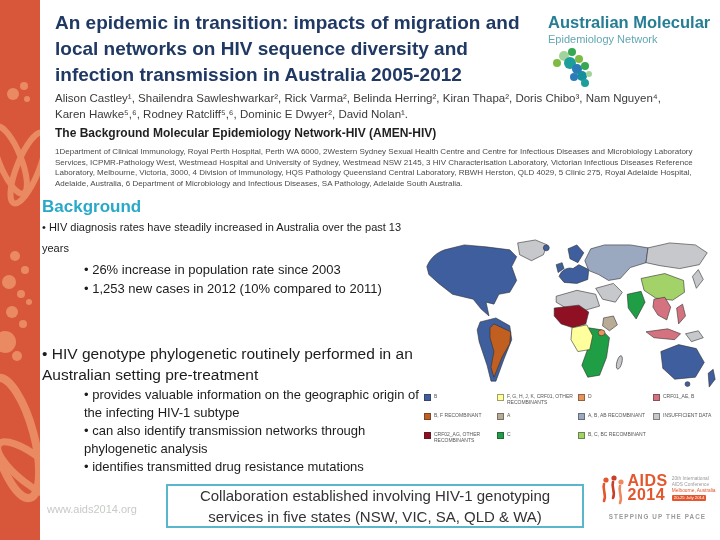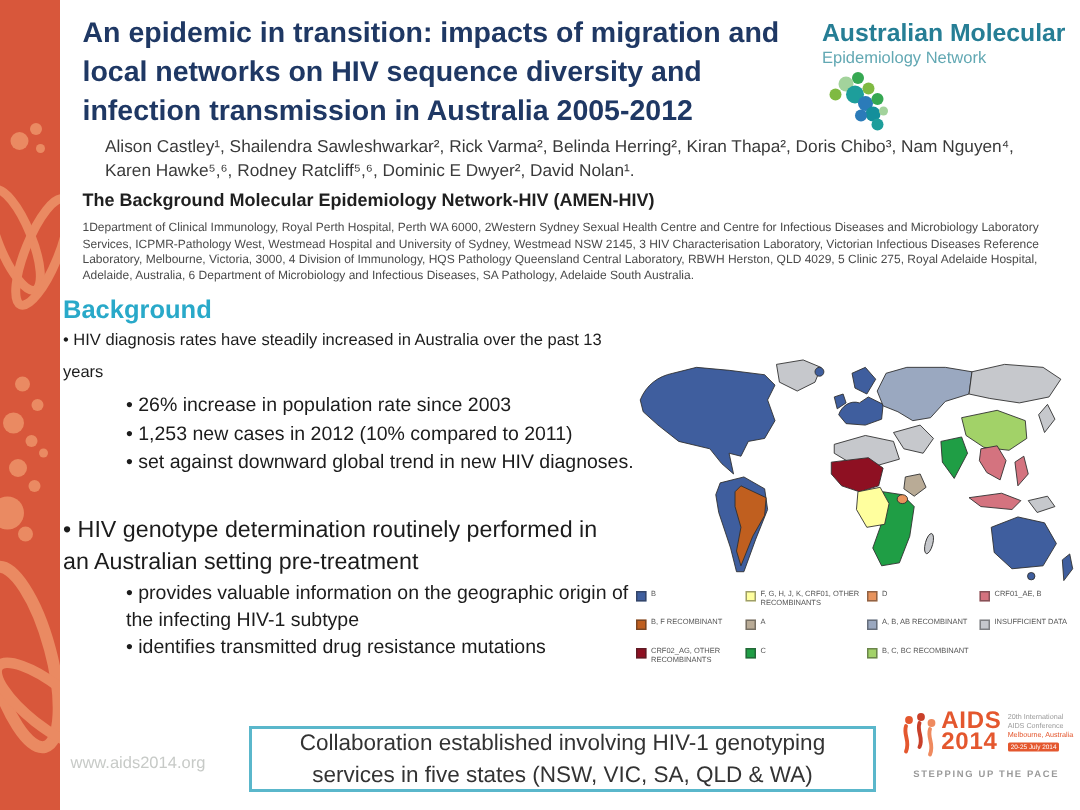--- a/index.html
+++ b/index.html
@@ -9,21 +9,21 @@
   }
   .abs{position:absolute;}
   
   #band{left:0;top:0;width:40px;height:540px;}
   
   .title{left:55px;top:10px;width:492px;font-size:19px;line-height:26px;font-weight:bold;color:#1f3864;}
   .logo{left:548px;top:13px;width:168px;text-align:left;}
   .logo-l1{font-size:16.5px;font-weight:bold;color:#267e95;}
   .logo-l2{font-size:11px;color:#62a8b3;margin-top:1px;}
   .logo-mol{margin-top:2px;}
-  .authors{left:55px;top:91px;width:606px;font-size:11.5px;line-height:15.5px;color:#3a3a3a;margin-left:15px;}
+  .authors{left:55px;top:91px;width:606px;font-size:11.5px;line-height:15.5px;color:#3a3a3a;}
   .network{left:55px;top:126px;width:620px;font-size:12px;font-weight:bold;color:#1f1f1f;}
   .affil{left:55px;top:147px;width:660px;font-size:8px;line-height:10.5px;color:#4a4a4a;}
   
   .bg-head{left:42px;top:197px;font-size:17px;font-weight:bold;color:#29a9c9;}
   .b1{left:42px;top:217px;width:382px;font-size:11px;line-height:21px;color:#1c1c1c;}
   .s1{left:84px;top:260px;width:345px;font-size:13px;line-height:19px;color:#1c1c1c;}
   .b2{left:42px;top:343px;width:372px;font-size:15.5px;line-height:21px;color:#1c1c1c;}
   .s2{left:84px;top:386px;width:336px;font-size:13px;line-height:18px;color:#1c1c1c;}
   
   .map{left:420px;top:237px;width:298px;height:156px;}
@@ -99,25 +99,25 @@
 
 <div class="abs authors">Alison Castley¹, Shailendra Sawleshwarkar², Rick Varma², Belinda Herring², Kiran Thapa², Doris Chibo³, Nam Nguyen⁴, Karen Hawke⁵,⁶, Rodney Ratcliff⁵,⁶, Dominic E Dwyer², David Nolan¹.</div>
 <div class="abs network">The Background Molecular Epidemiology Network-HIV (AMEN-HIV)</div>
 <div class="abs affil">1Department of Clinical Immunology, Royal Perth Hospital, Perth WA 6000, 2Western Sydney Sexual Health Centre and Centre for Infectious Diseases and Microbiology Laboratory Services, ICPMR-Pathology West, Westmead Hospital and University of Sydney, Westmead NSW 2145, 3 HIV Characterisation Laboratory, Victorian Infectious Diseases Reference Laboratory, Melbourne, Victoria, 3000, 4 Division of Immunology, HQS Pathology Queensland Central Laboratory, RBWH Herston, QLD 4029, 5 Clinic 275, Royal Adelaide Hospital, Adelaide, Australia, 6 Department of Microbiology and Infectious Diseases, SA Pathology, Adelaide South Australia.</div>
 
 <div class="abs bg-head">Background</div>
 <div class="abs b1">• HIV diagnosis rates have steadily increased in Australia over the past 13 years</div>
 <div class="abs s1">
   <div>• 26% increase in population rate since 2003</div>
   <div>• 1,253 new cases in 2012 (10% compared to 2011)</div>
-  <div>• set against downward global trend in new HIV diagnoses.</div>
-</div>
-<div class="abs b2">• HIV genotype determination routinely performed in an Australian setting pre-treatment</div>
+</div>
+<div class="abs b2">• HIV genotype phylogenetic routinely performed in an Australian setting pre-treatment</div>
 <div class="abs s2">
   <div>• provides valuable information on the geographic origin of the infecting HIV-1 subtype</div>
+  <div>• can also identify transmission networks through phylogenetic analysis</div>
   <div>• identifies transmitted drug resistance mutations</div>
 </div>
 
 <svg class="abs map" viewBox="0 0 300 158" xmlns="http://www.w3.org/2000/svg">
   <g stroke="#2f2f2f" stroke-width="0.6" stroke-linejoin="round">
     <path d="M98,6 L116,3 L128,8 L124,18 L112,24 L100,18 Z" fill="#c6c8cc"></path>
     <path d="M6,30 C10,20 18,14 28,12 L44,8 L66,10 L90,13 L97,20 L92,30 L97,44 L90,56 L79,58 L74,68 L66,66 L69,80 L61,73 L53,63 L32,58 L18,47 L8,38 Z" fill="#3f5e9e"></path>
     <path d="M60,86 L76,82 L90,90 L92,104 L84,124 L76,146 L71,146 L67,130 L59,106 L57,94 Z" fill="#3f5e9e"></path>
     <path d="M74,88 L91,96 L90,108 L82,122 L74,142 L71,132 L74,116 L70,102 L70,92 Z" fill="#c05f1f"></path>
     <path d="M149,12 L158,8 L165,16 L159,26 L151,22 Z" fill="#3f5e9e"></path>

